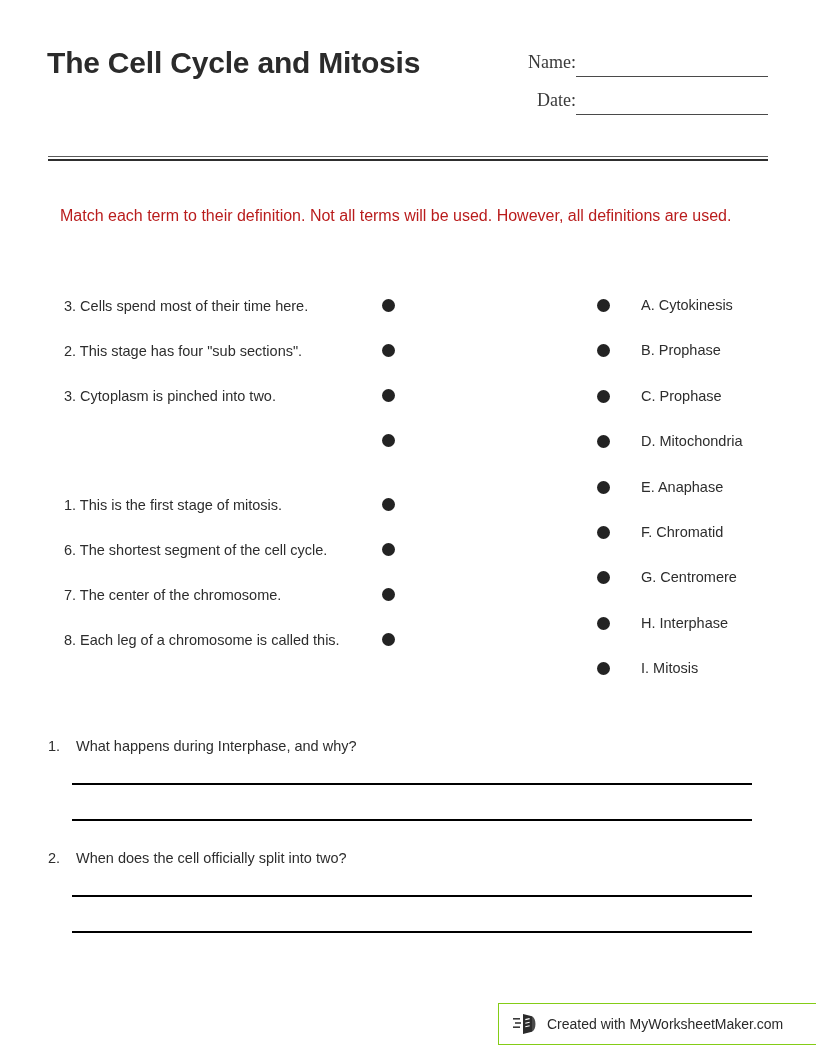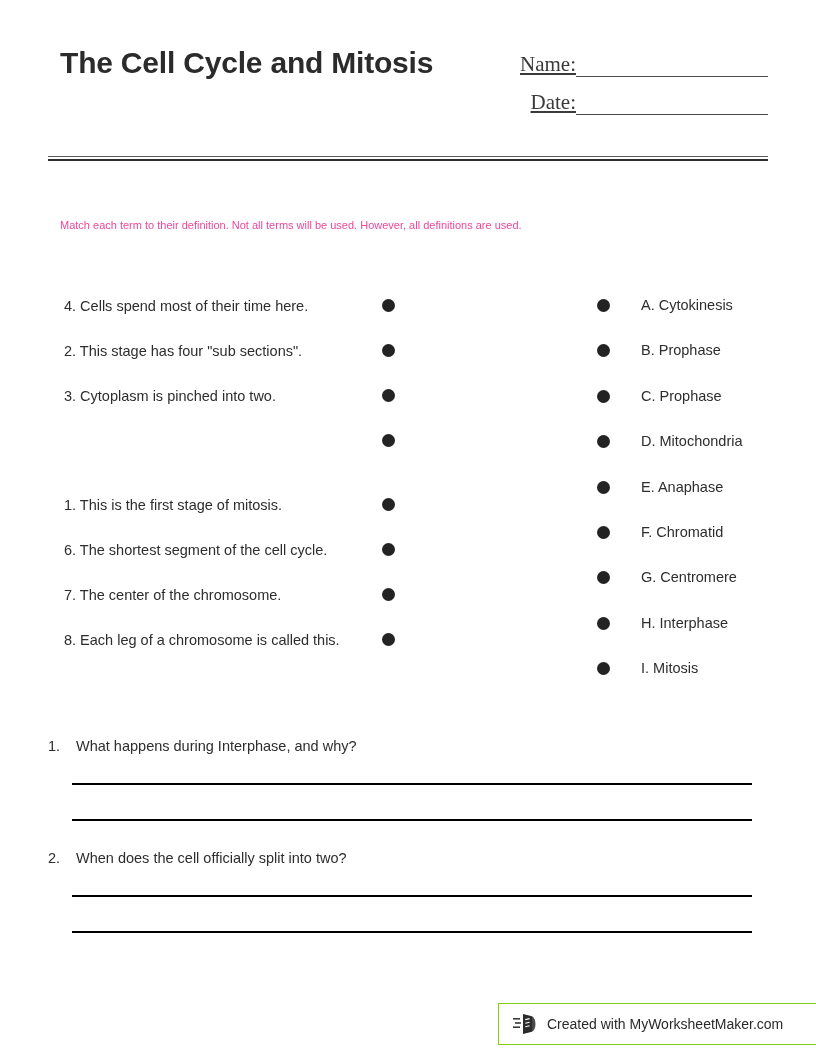--- a/index.html
+++ b/index.html
@@ -25,21 +25,21 @@
   
   .header {
     position: absolute;
     left: 0;
     top: 0;
     width: 816px;
     height: 170px;
   }
   .title {
     position: absolute;
-    left: 60px;
+    left: 47px;
     top: 46px;
     font-size: 30px;
     font-weight: bold;
     letter-spacing: -0.2px;
     color: #2b2b2b;
     white-space: nowrap;
   }
 
   .namedate {
     position: absolute;
@@ -49,24 +49,23 @@
   }
   .nd-row {
     position: relative;
     height: 38px;
   }
   .nd-label {
     position: absolute;
     right: 196px;
     top: 2px;
     font-family: "Liberation Serif", serif;
-    font-size: 21px;
+    font-size: 18px;
     color: #3a3a3a;
     white-space: nowrap;
-    text-decoration: underline;
   }
   .nd-line {
     position: absolute;
     left: 60px;
     top: 26px;
     width: 192px;
     border-top: 1px solid #4a4a4a;
   }
 
   .divider {
@@ -82,24 +81,24 @@
     height: 2px;
   }
   .divider .d-thick {
     border-top: 2px solid #2e2e2e;
   }
 
   
   .instructions {
     position: absolute;
     left: 60px;
-    top: 219px;
+    top: 207px;
     width: 700px;
-    font-size: 11px;
-    color: #ec4899;
+    font-size: 16px;
+    color: #b91c1c;
     white-space: nowrap;
   }
 
   
   .match {
     position: absolute;
     left: 0;
     top: 296px;
     width: 816px;
   }
@@ -257,21 +256,21 @@
       <div class="d-thick"></div>
     </div>
   </div>
 
   <div class="instructions">Match each term to their definition. Not all terms will be used. However, all definitions are used.</div>
 
   <div class="match">
 
     <div class="left-col">
       <div class="term-row">
-        <div class="term-text">4. Cells spend most of their time here.</div>
+        <div class="term-text">3. Cells spend most of their time here.</div>
         <div class="term-dot"></div>
       </div>
       <div class="term-row">
         <div class="term-text">2. This stage has four "sub sections".</div>
         <div class="term-dot"></div>
       </div>
       <div class="term-row">
         <div class="term-text">3. Cytoplasm is pinched into two.</div>
         <div class="term-dot"></div>
       </div>

